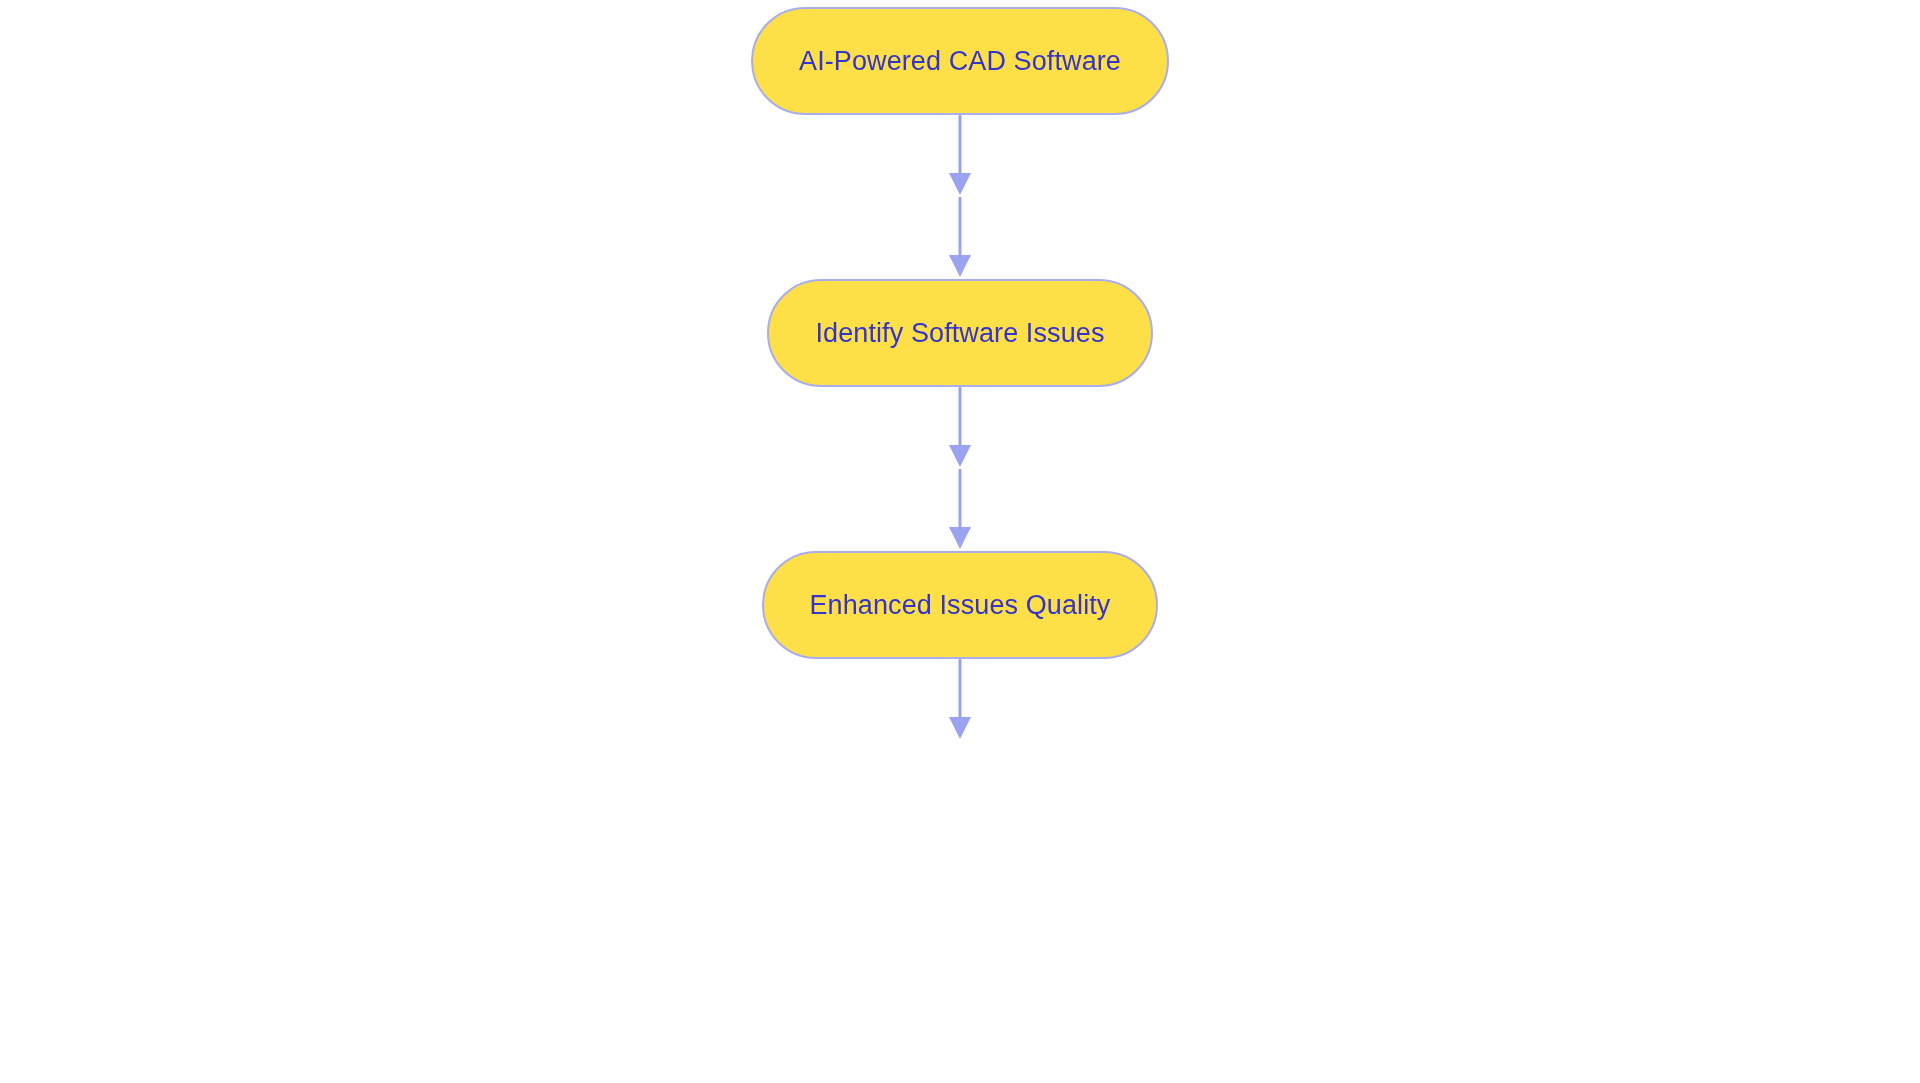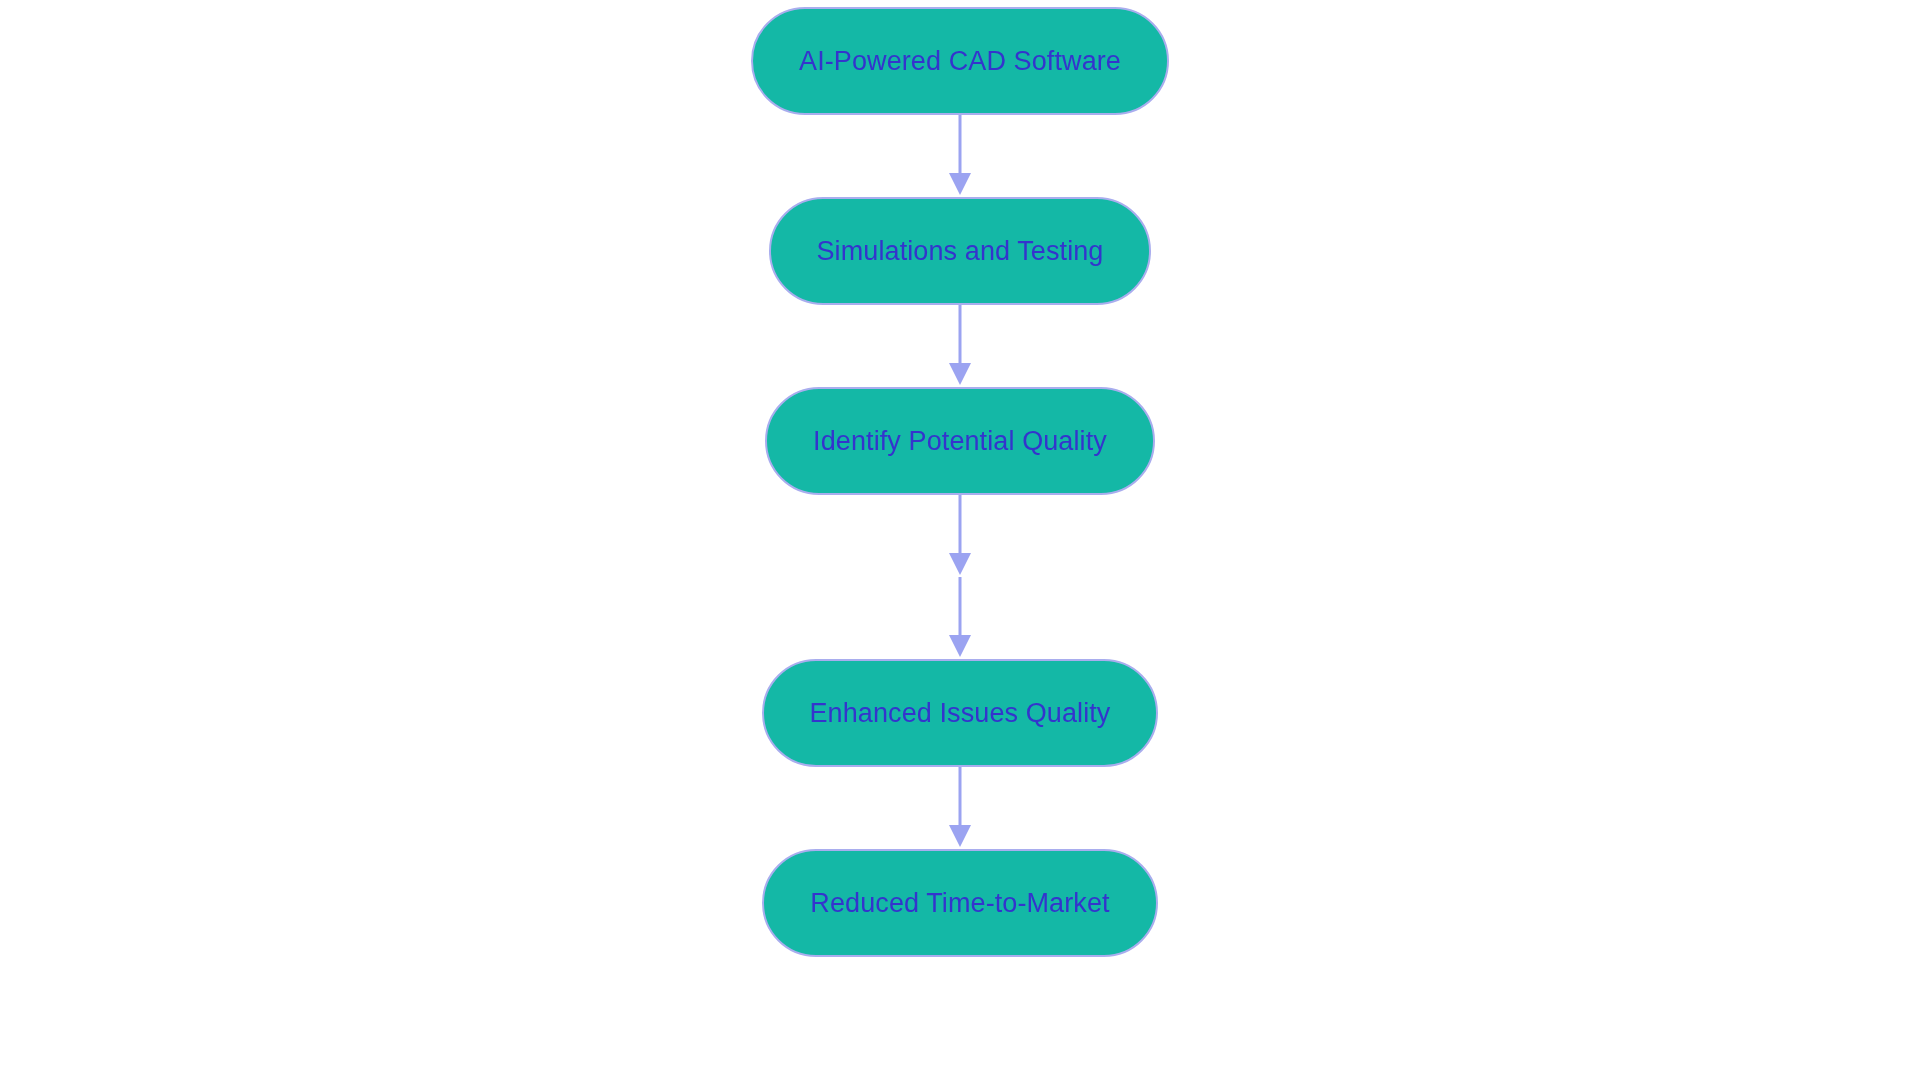--- a/index.html
+++ b/index.html
@@ -33,21 +33,21 @@
     align-items: center;
     justify-content: flex-start;
     padding-top: 7px;
     box-sizing: border-box;
   }
 
   .node {
     box-sizing: border-box;
     height: 108px;
     border-radius: 54px;
-    background: #14b8a6;
+    background: #fde047;
     border: 2px solid #a9adee;
     display: flex;
     align-items: center;
     justify-content: center;
     padding: 0 46px;
     flex: none;
   }
 
   .node-label {
     color: #3434cd;
@@ -93,33 +93,30 @@
       <span class="node-label">AI-Powered CAD Software</span>
     </div>
 
     <div class="connector">
       <svg viewBox="0 0 40 82" xmlns="http://www.w3.org/2000/svg" aria-hidden="true">
         <line class="conn-line" x1="20" y1="0" x2="20" y2="64"></line>
         <polygon class="conn-head" points="20,80 9,58 31,58"></polygon>
       </svg>
     </div>
 
-    <div class="node">
-      <span class="node-label">Simulations and Testing</span>
-    </div>
 
     <div class="connector">
       <svg viewBox="0 0 40 82" xmlns="http://www.w3.org/2000/svg" aria-hidden="true">
         <line class="conn-line" x1="20" y1="0" x2="20" y2="64"></line>
         <polygon class="conn-head" points="20,80 9,58 31,58"></polygon>
       </svg>
     </div>
 
     <div class="node">
-      <span class="node-label">Identify Potential Quality</span>
+      <span class="node-label">Identify Software Issues</span>
     </div>
 
     <div class="connector">
       <svg viewBox="0 0 40 82" xmlns="http://www.w3.org/2000/svg" aria-hidden="true">
         <line class="conn-line" x1="20" y1="0" x2="20" y2="64"></line>
         <polygon class="conn-head" points="20,80 9,58 31,58"></polygon>
       </svg>
     </div>
 
 
@@ -134,18 +131,15 @@
       <span class="node-label">Enhanced Issues Quality</span>
     </div>
 
     <div class="connector">
       <svg viewBox="0 0 40 82" xmlns="http://www.w3.org/2000/svg" aria-hidden="true">
         <line class="conn-line" x1="20" y1="0" x2="20" y2="64"></line>
         <polygon class="conn-head" points="20,80 9,58 31,58"></polygon>
       </svg>
     </div>
 
-    <div class="node">
-      <span class="node-label">Reduced Time-to-Market</span>
-    </div>
 
   </div>
 </div>
 
 </body></html>

